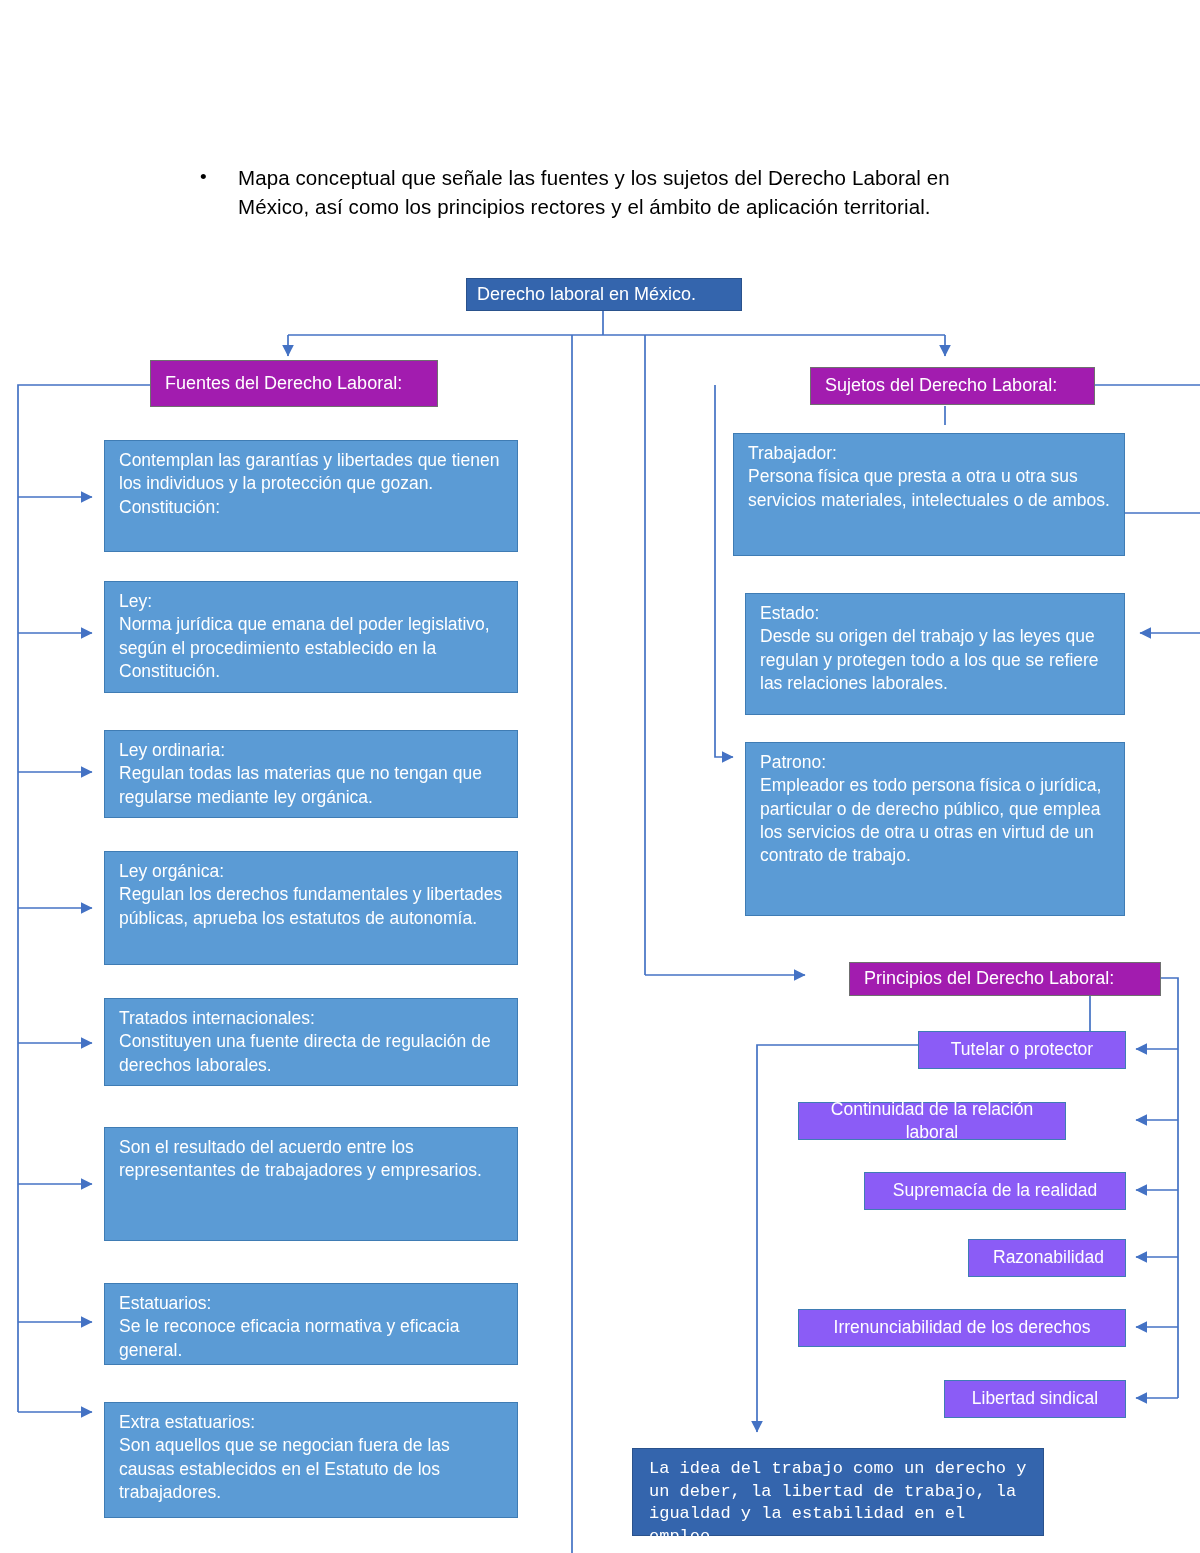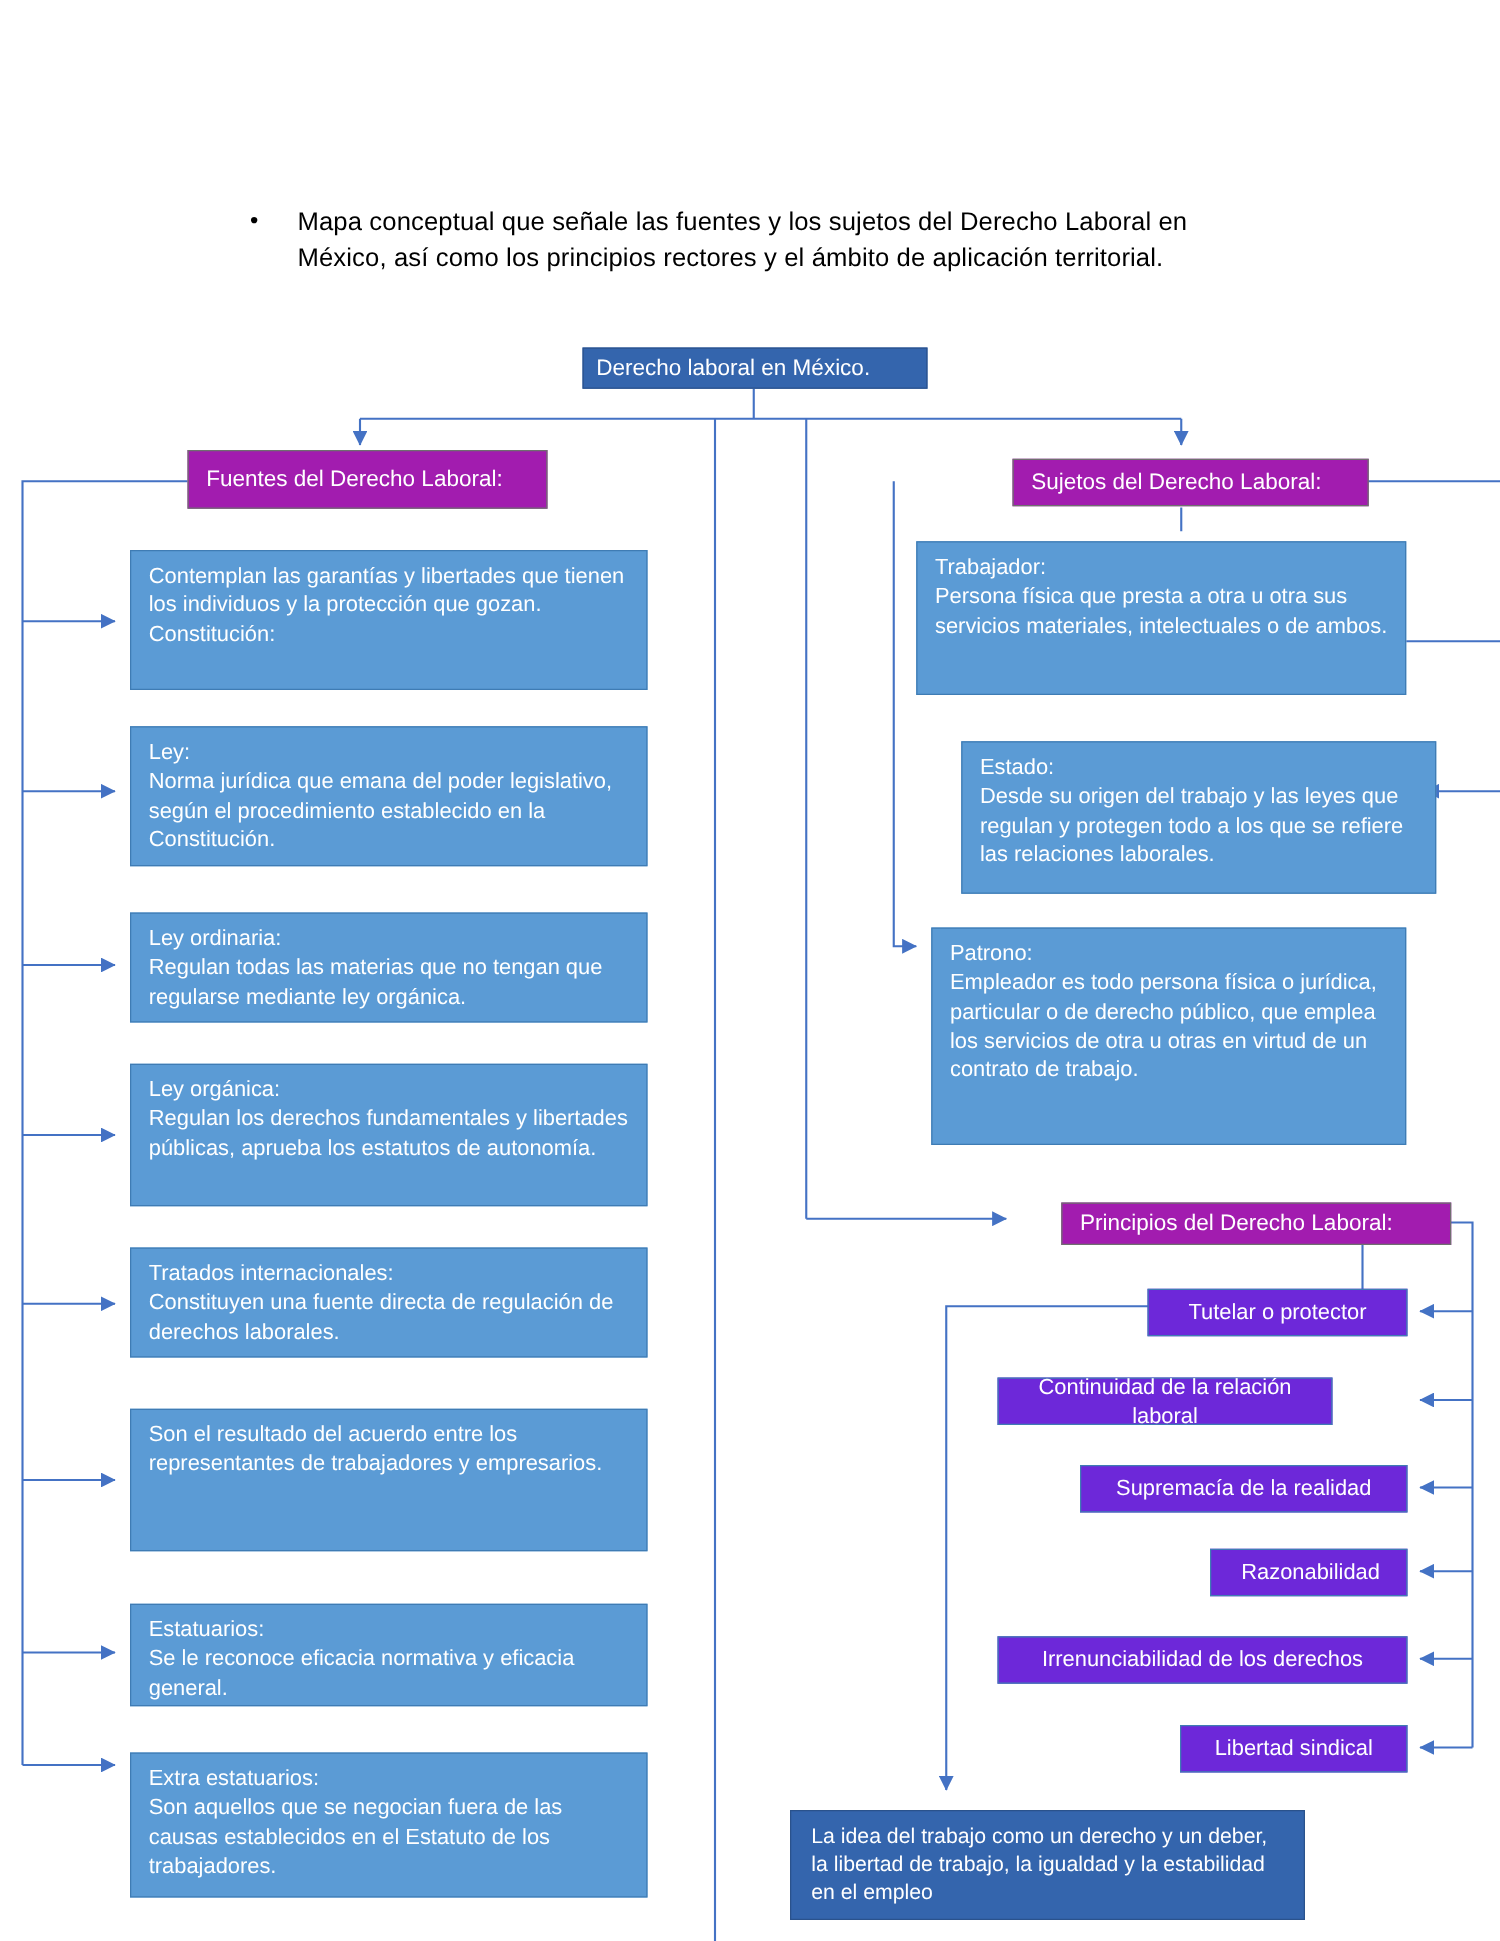--- a/index.html
+++ b/index.html
@@ -36,26 +36,27 @@
   }
   .n-gray{
     background:#a21caf;border:1px solid #6f6f6f;
     padding:4px 14px;font-size:18px;
   }
   .n-blue{
     background:#5b9bd5;border:1px solid #3f7cb4;
     padding:8px 14px;
   }
   .n-blue-c{
-    background:#6d28d9;border:1px solid #3f7cb4;
+    background:#8b5cf6;border:1px solid #3f7cb4;
     padding:4px 24px;justify-content:center;text-align:center;
   }
   .n-deep{
     background:#3465ad;border:1px solid #2a528c;
     padding:9px 16px;
+    font-family:Liberation Mono, monospace;
   }
 
   
   #wires{position:absolute;left:0;top:0;width:1200px;height:1553px;pointer-events:none;}
 </style>
 </head>
 <body>
 
 <div id="heading">
   <span class="bullet">•</span>
@@ -178,21 +179,21 @@
       <div>Son aquellos que se negocian fuera de las causas establecidos en el Estatuto de los trabajadores.</div>
     </span>
 </div>
 
 <div class="node n-blue para" style="left:733px;top:433px;width:392px;height:123px;">
   <span class="label">
       <div>Trabajador:</div>
       <div>Persona física que presta a otra u otra sus servicios materiales, intelectuales o de ambos.</div>
     </span>
 </div>
-<div class="node n-blue para" style="left:745px;top:593px;width:380px;height:122px;margin-left:24px;">
+<div class="node n-blue para" style="left:745px;top:593px;width:380px;height:122px;">
   <span class="label">
       <div>Estado:</div>
       <div>Desde su origen del trabajo y las leyes que regulan y protegen todo a los que se refiere las relaciones laborales.</div>
     </span>
 </div>
 <div class="node n-blue para" style="left:745px;top:742px;width:380px;height:174px;">
   <span class="label">
       <div>Patrono:</div>
       <div>Empleador es todo persona física o jurídica, particular o de derecho público, que emplea los servicios de otra u otras en virtud de un contrato de trabajo.</div>
     </span>

